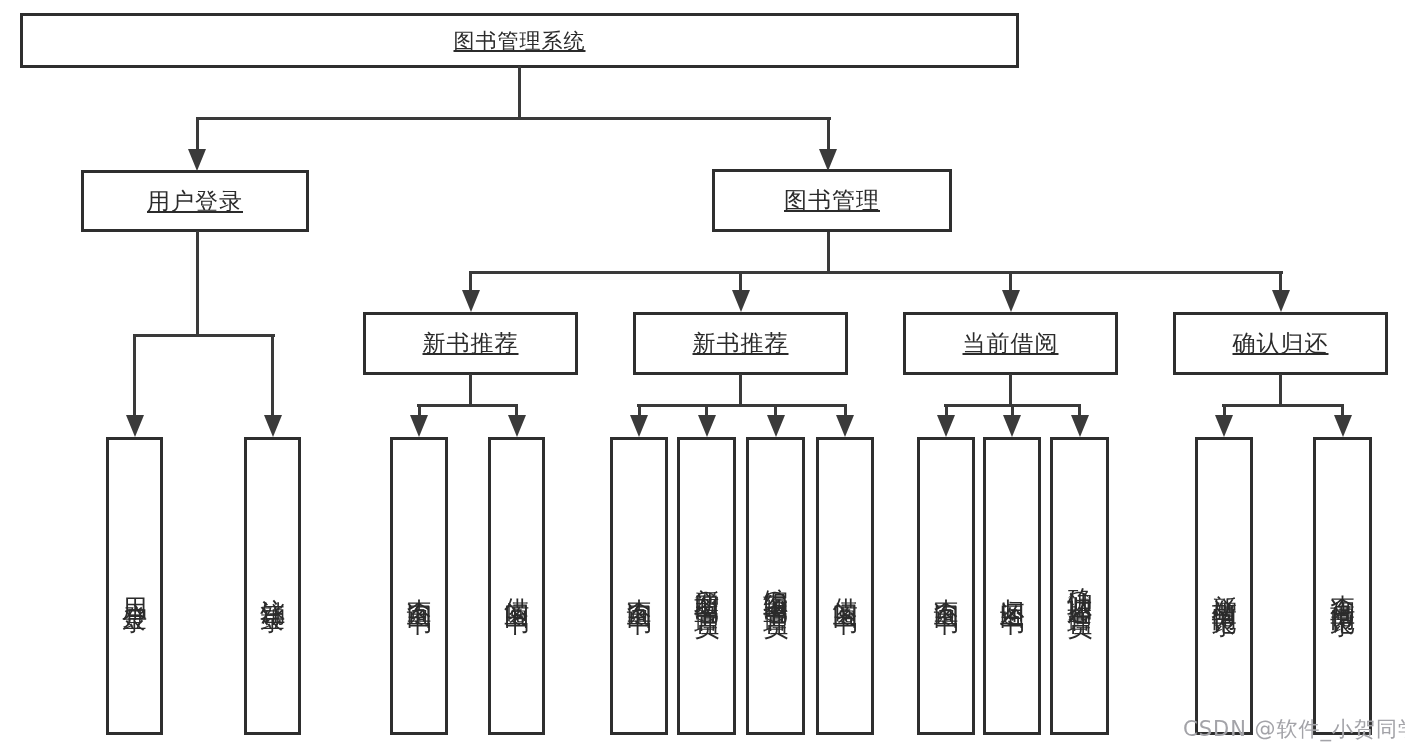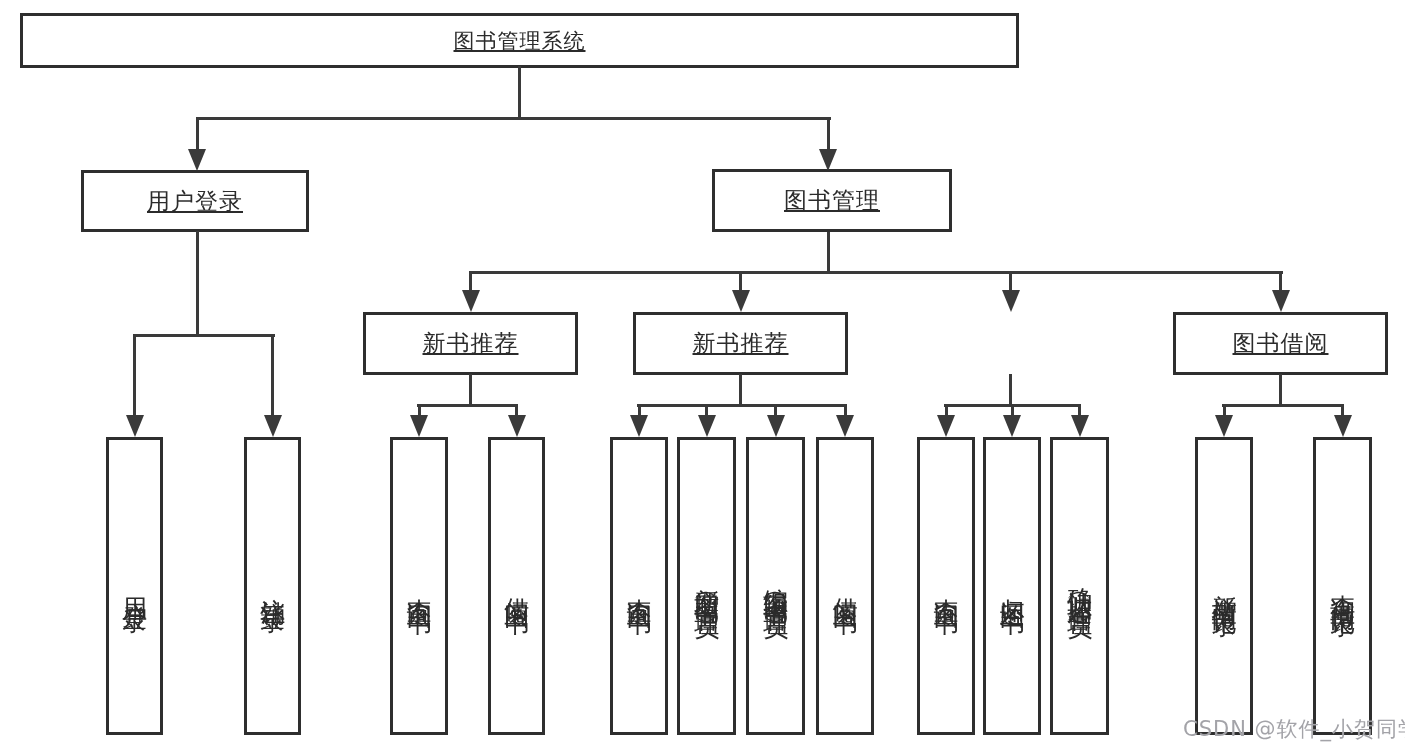--- a/index.html
+++ b/index.html
@@ -72,22 +72,25 @@
   <div class="node hnode" style="left:712px;top:169px;width:240px;height:63px">
     <span>图书管理</span>
   </div>
 
   <div class="node hnode" style="left:363px;top:312px;width:215px;height:63px">
     <span>新书推荐</span>
   </div>
   <div class="node hnode" style="left:633px;top:312px;width:215px;height:63px">
     <span>新书推荐</span>
   </div>
+  <div class="node hnode" style="left:903px;top:312px;width:215px;height:63px">
+    <span>当前借阅</span>
+  </div>
   <div class="node hnode" style="left:1173px;top:312px;width:215px;height:63px">
-    <span>图书借阅</span>
+    <span>确认归还</span>
   </div>
 
   <div class="node vnode" style="left:106px;top:437px;width:57px;height:298px">
     <span>用户登录</span>
   </div>
   <div class="node vnode" style="left:244px;top:437px;width:57px;height:298px">
     <span>注销登录</span>
   </div>
   <div class="node vnode" style="left:390px;top:437px;width:58px;height:298px">
     <span>查询图书</span>

